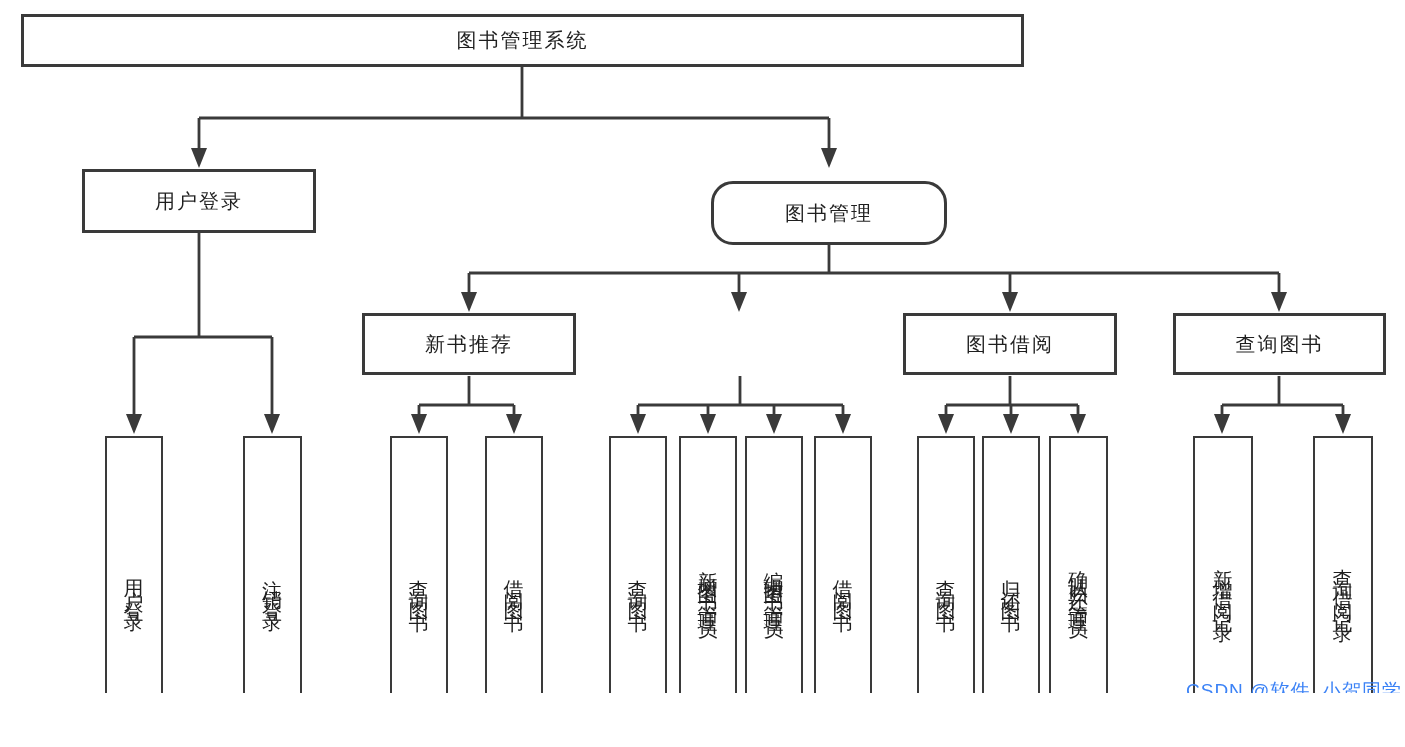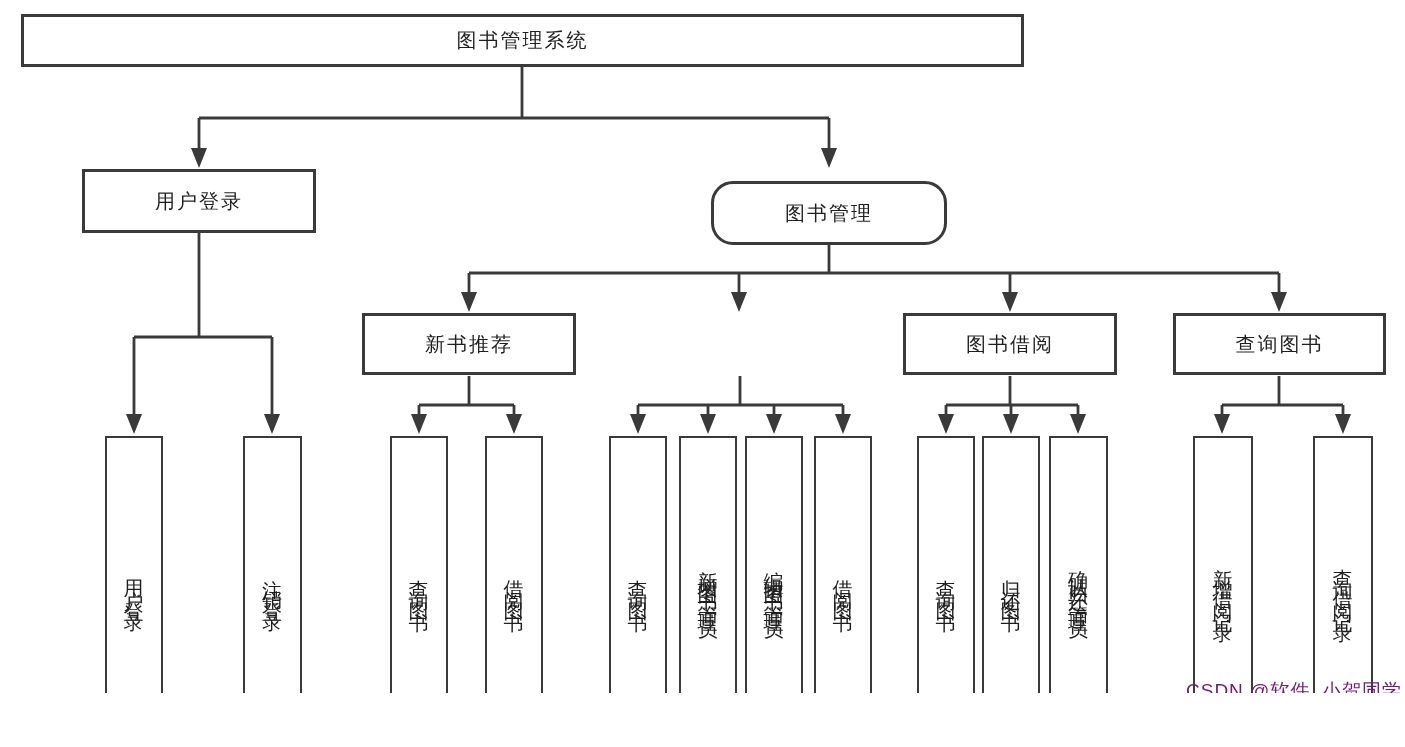--- a/index.html
+++ b/index.html
@@ -35,21 +35,21 @@
     line-height: 1.1;
     letter-spacing: 11px;
     white-space: nowrap;
   }
   .watermark {
     position: absolute;
     left: 1186px;
     top: 678px;
     font-size: 19px;
     letter-spacing: 1px;
-    color: #701a75;
+    color: #3b82f6;
     white-space: nowrap;
     z-index: 6;
   }
 </style>
 </head>
 <body>
 
 <div class="stage">
 
   <svg class="wires" width="1405" height="747" viewBox="0 0 1405 747">

